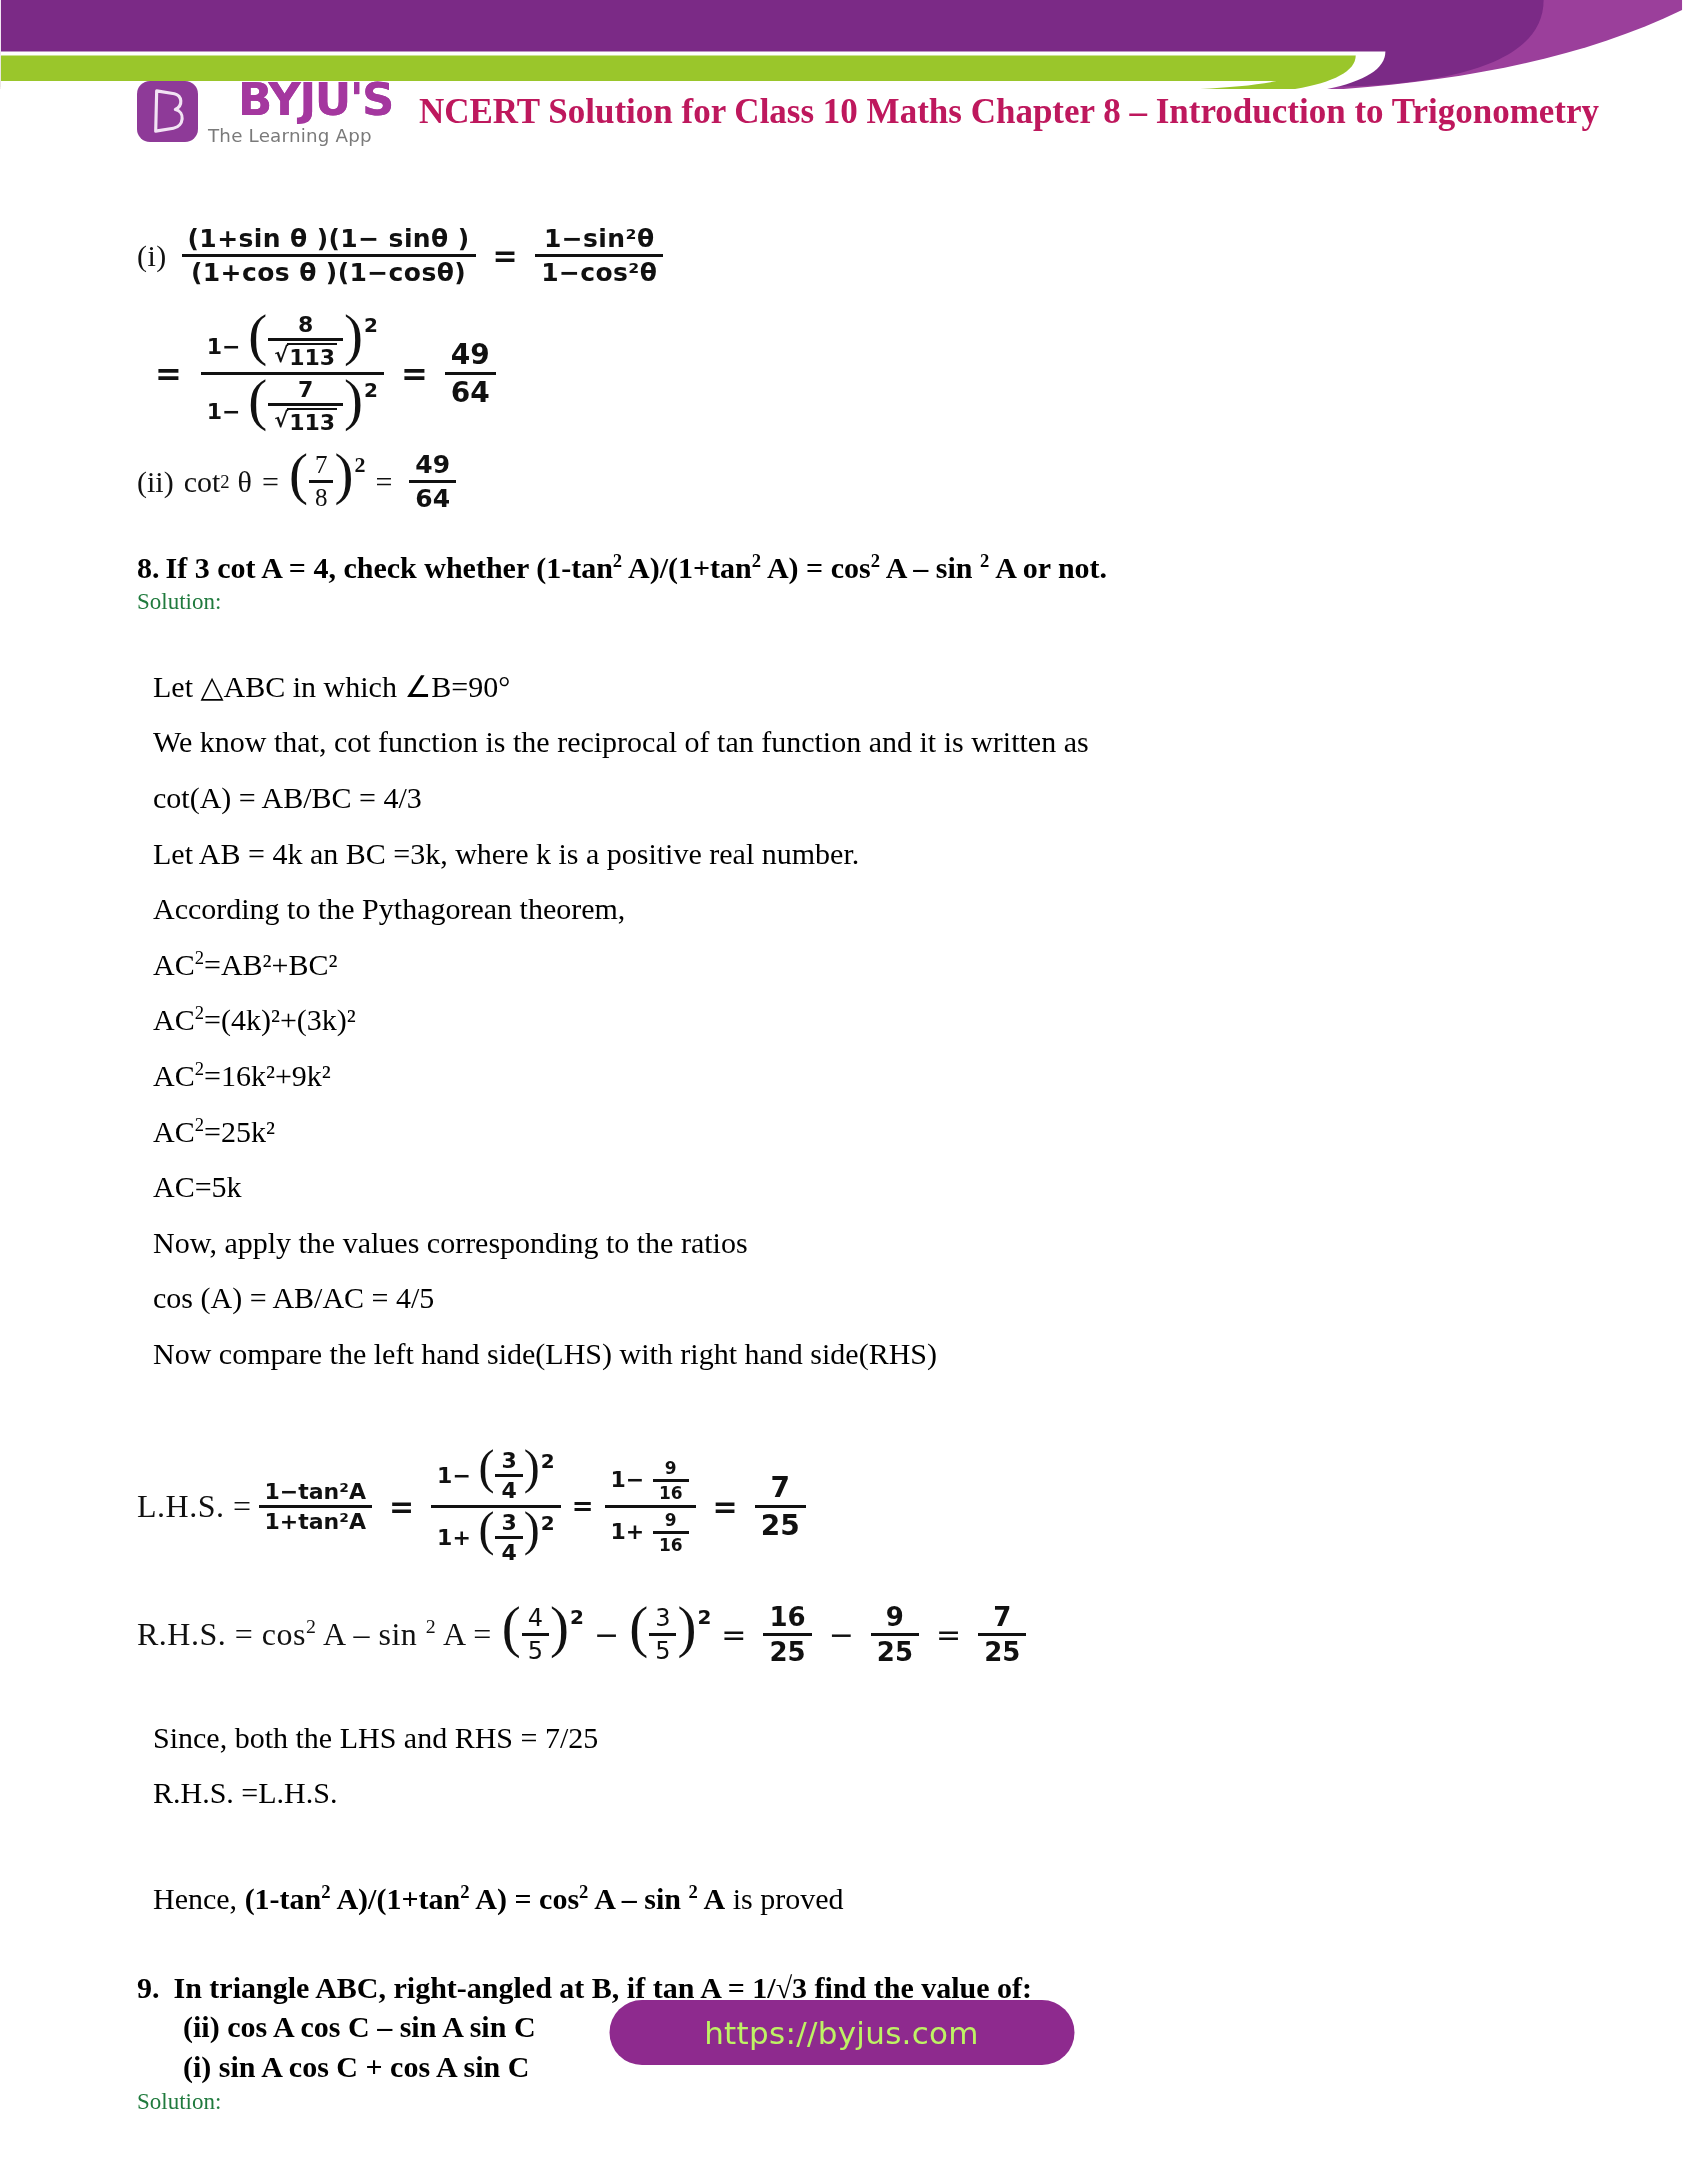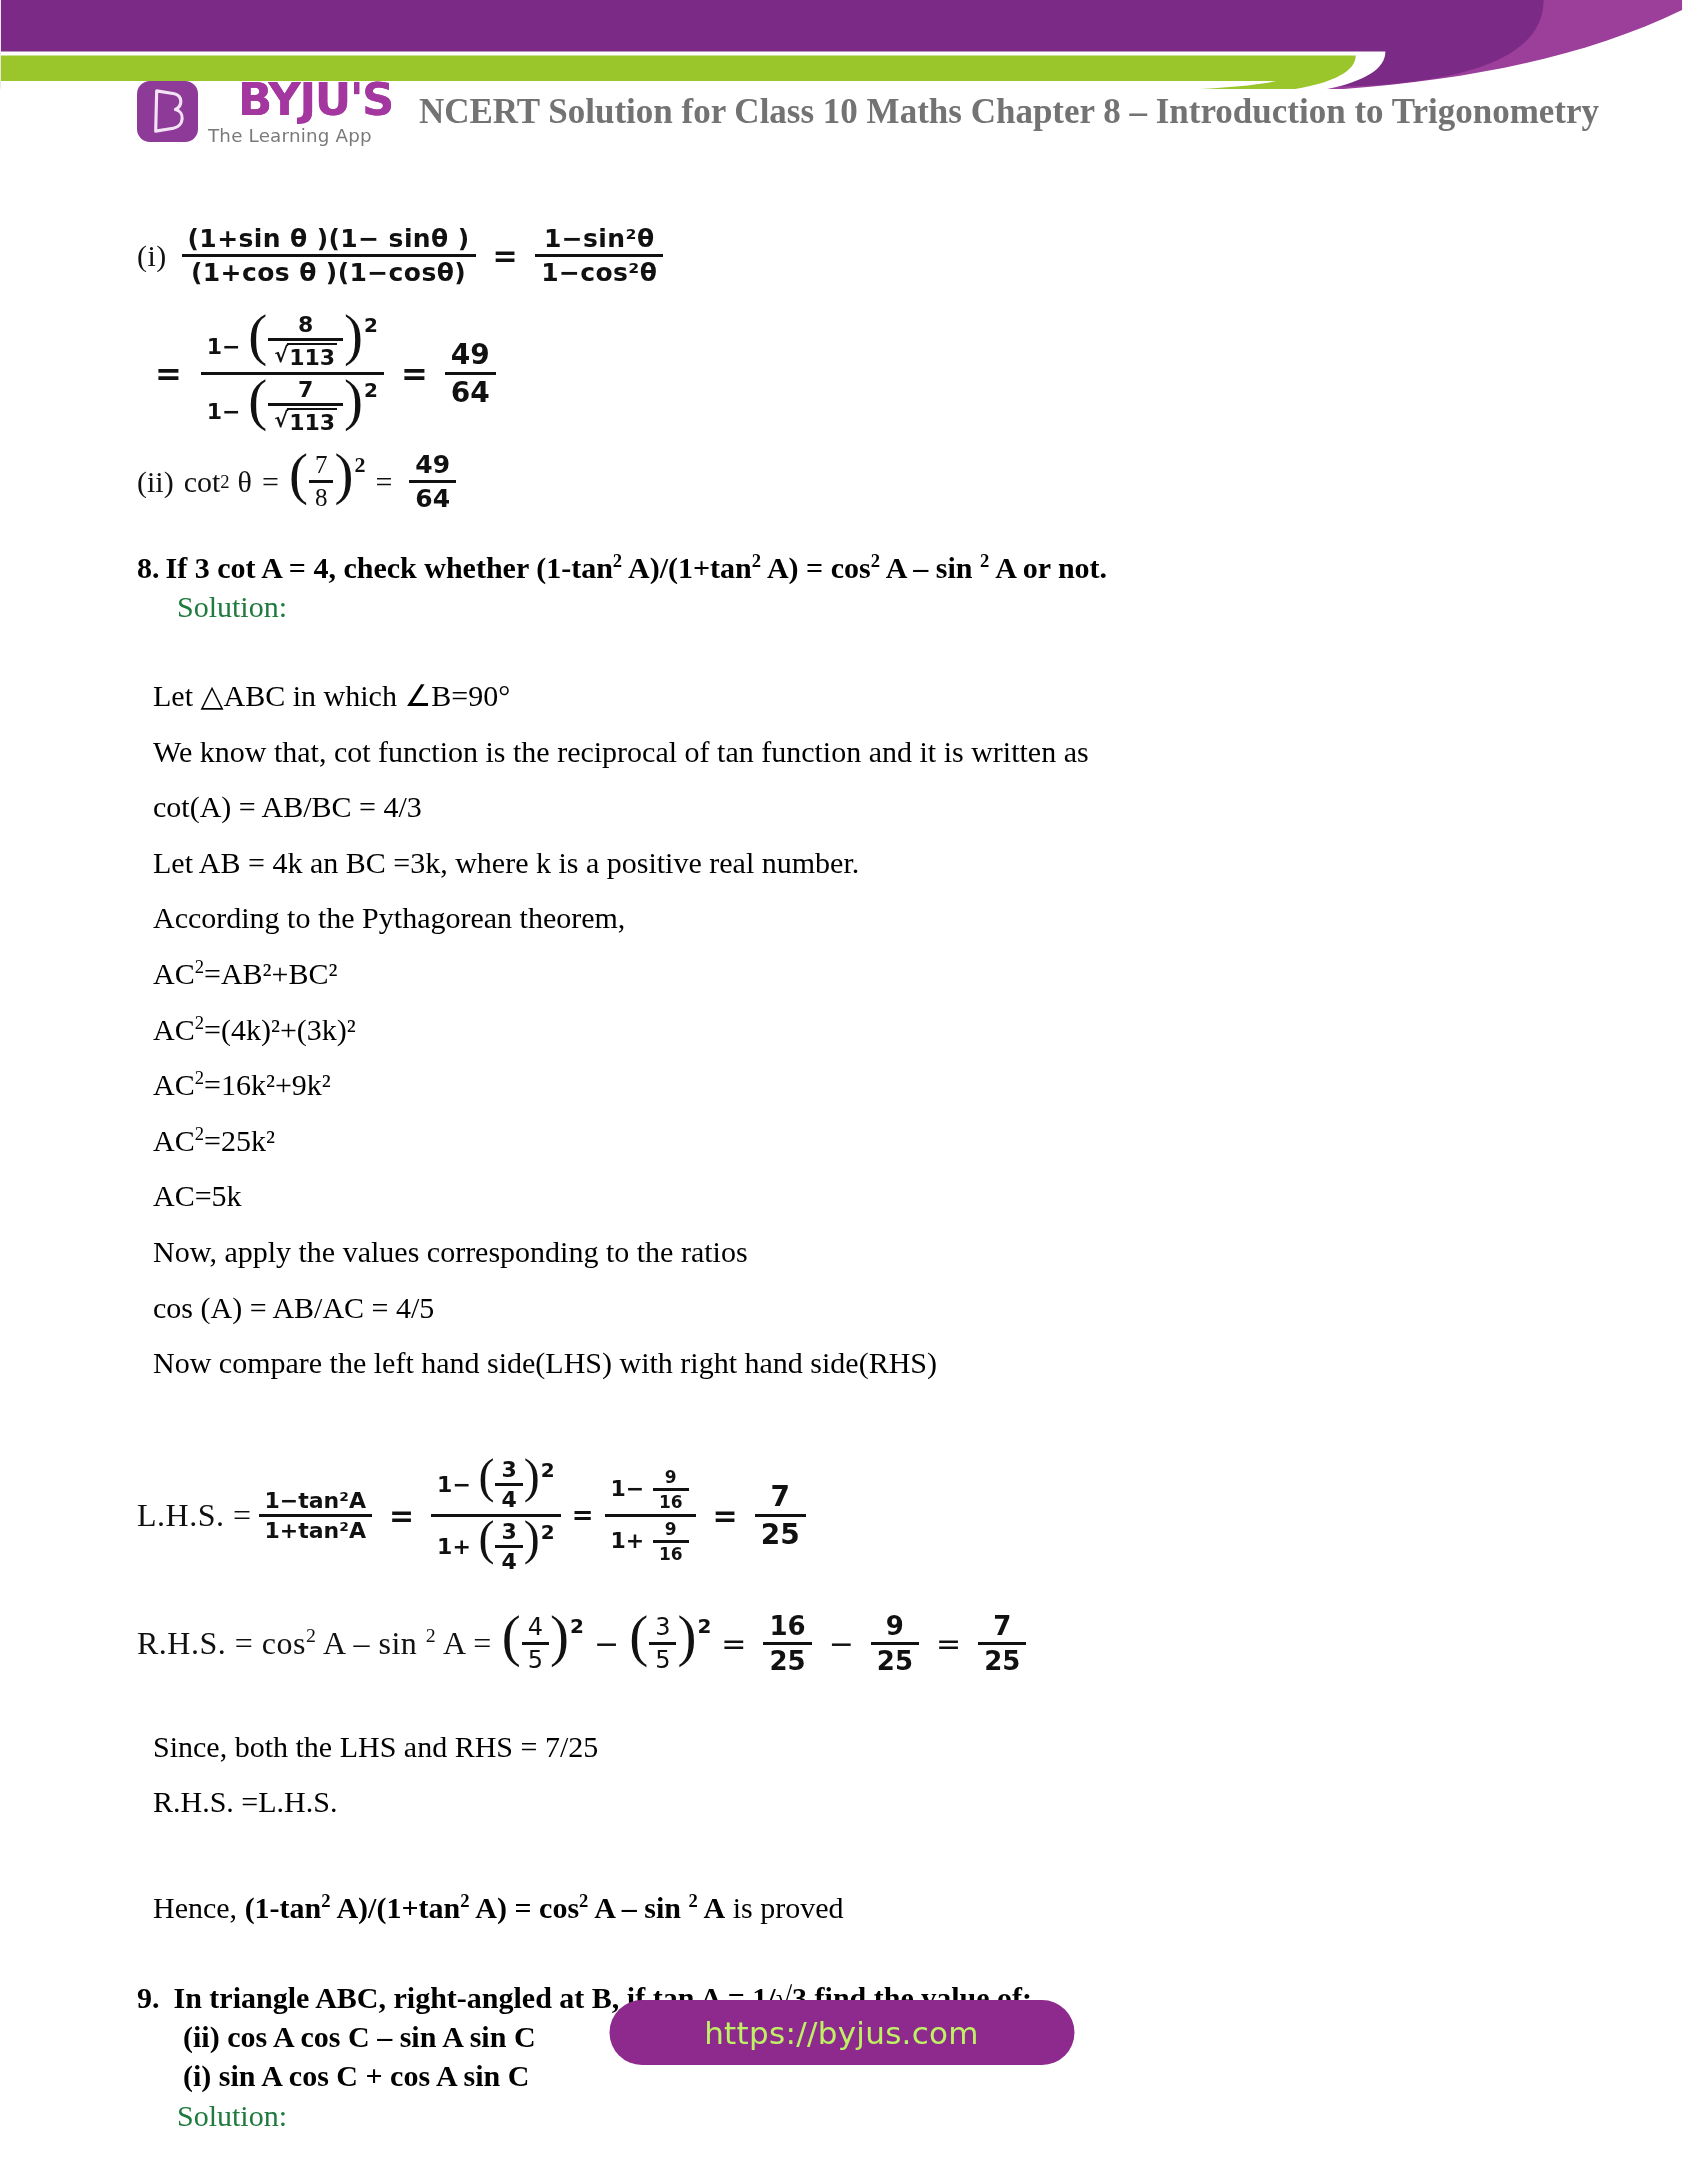--- a/index.html
+++ b/index.html
@@ -68,21 +68,21 @@
     font-family: "DejaVu Sans", sans-serif;
     font-size: 18.3px;
     color: #7a7a7a;
     margin-top: 5px;
     letter-spacing: 0.2px;
   }
   .header-title {
     font-family: "Liberation Serif", serif;
     font-weight: bold;
     font-size: 35px;
-    color: #737373;
+    color: #be185d;
     white-space: nowrap;
     margin-left: 4px;
     margin-top: 2px;
   }
 
   
   .content {
     position: absolute;
     top: 223px;
     left: 137px;
@@ -100,24 +100,23 @@
   .block-gap-sm { height: 12px; }
 
   .q-head {
     font-size: 30px;
     font-weight: bold;
     color: #000;
     line-height: 1.3;
   }
   .q-head .qnum { margin-right: 6px; }
   .solution-label {
-    font-size: 30px;
+    font-size: 23px;
     color: #1f7a3d;
     line-height: 1.3;
-    margin-left: 40px;
   }
   .sub-item {
     font-size: 30px;
     font-weight: bold;
     margin-left: 46px;
     line-height: 1.32;
   }
 
   sup { font-size: 0.62em; vertical-align: super; line-height: 0; }
 

